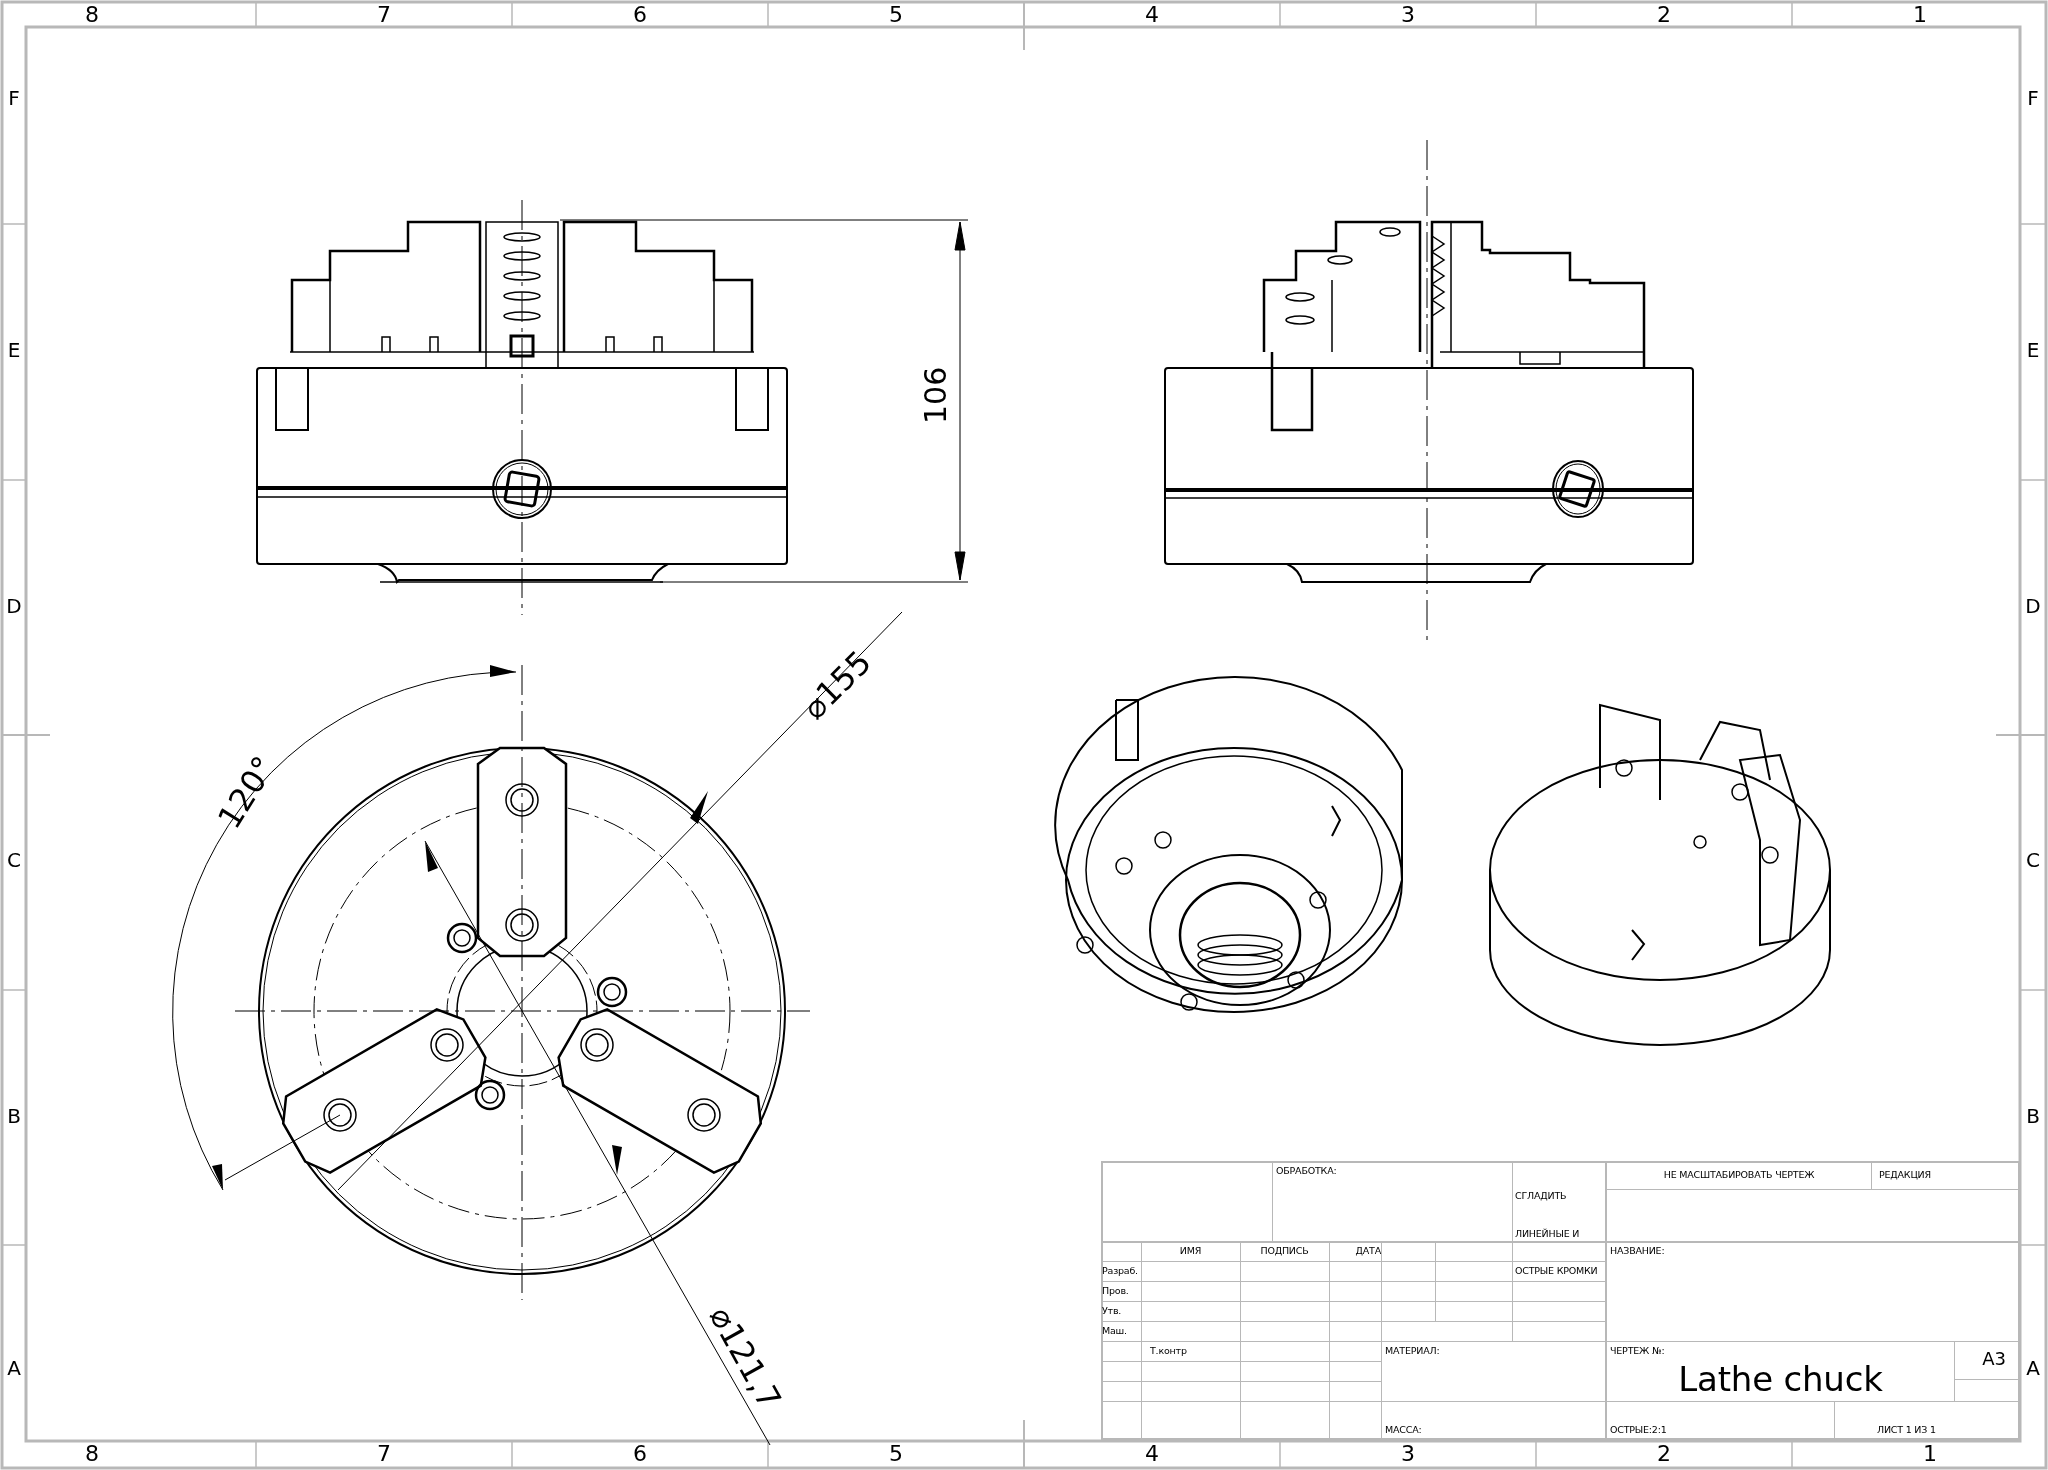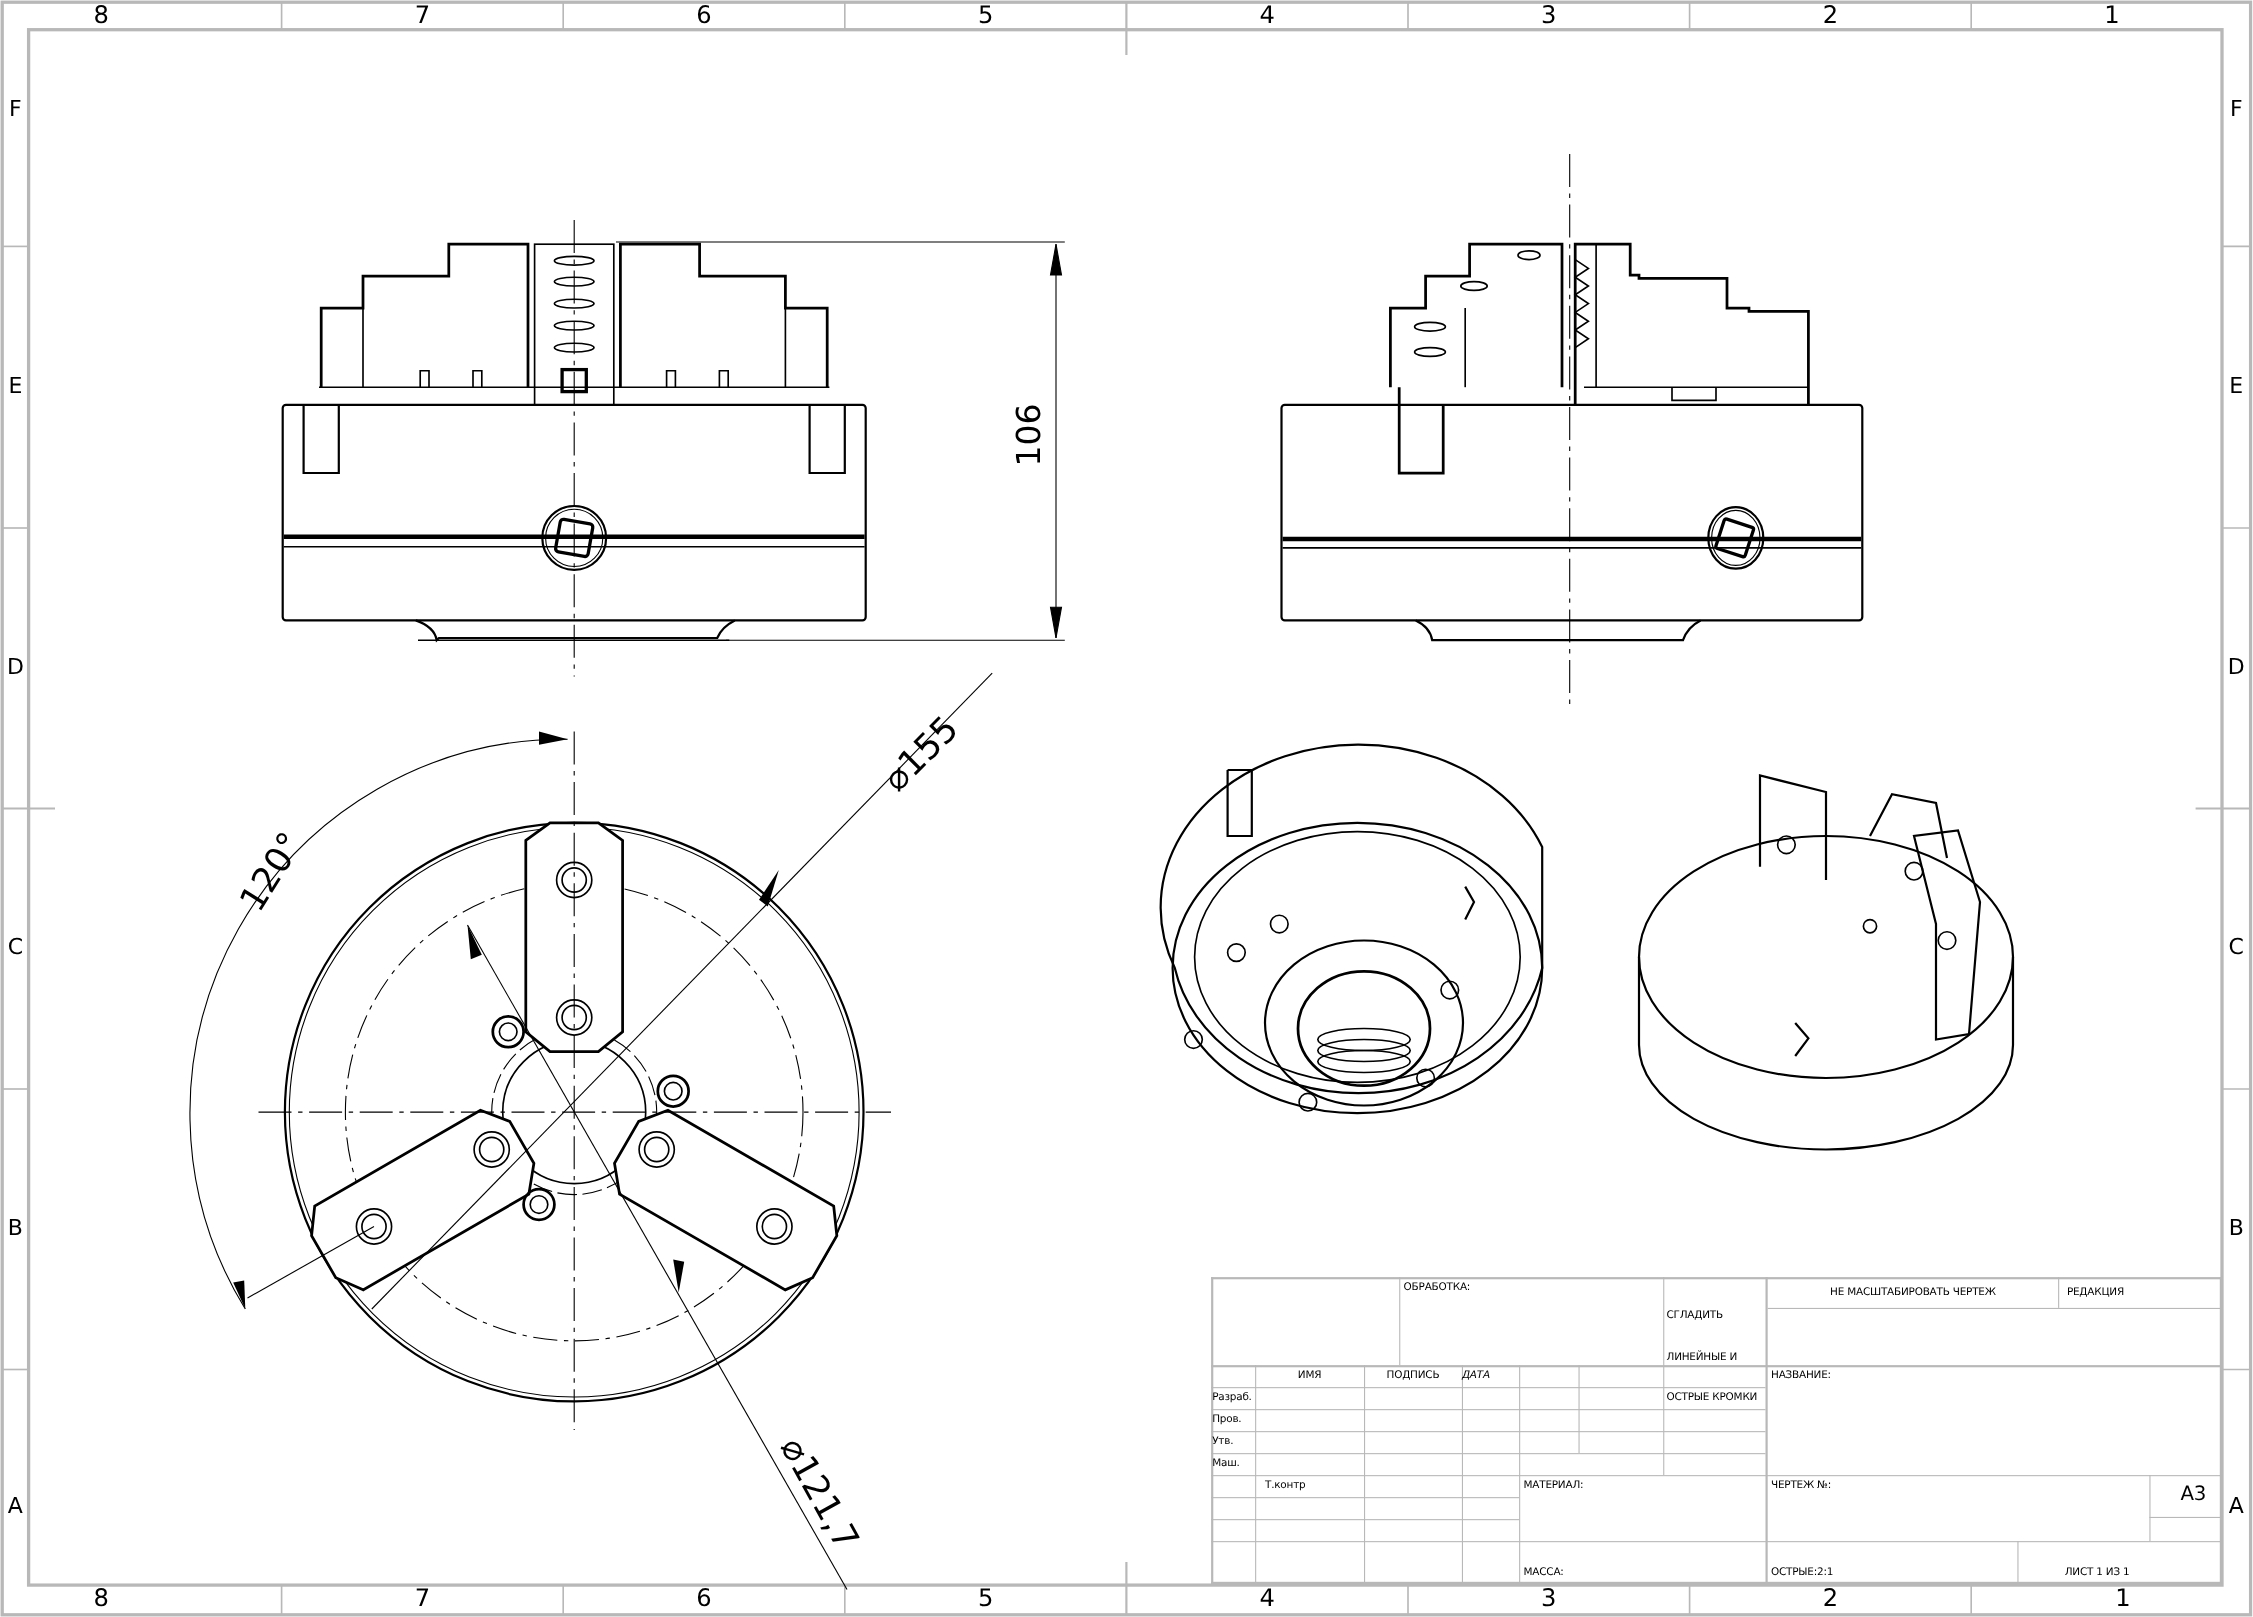--- a/index.html
+++ b/index.html
@@ -301,29 +301,30 @@
   <div class="tbcell" style="left:414px;top:4px;">
     <div>СГЛАДИТЬ</div>
     <div>ЛИНЕЙНЫЕ И</div>
     <div>ОСТРЫЕ КРОМКИ</div>
   </div>
   <div class="tbcell" style="left:506px;top:8px;width:264px;text-align:center;">НЕ МАСШТАБИРОВАТЬ ЧЕРТЕЖ</div>
   <div class="tbcell" style="left:778px;top:8px;">РЕДАКЦИЯ</div>
 
   <div class="tbcell" style="left:40px;top:84px;width:99px;text-align:center;">ИМЯ</div>
   <div class="tbcell" style="left:139px;top:84px;width:89px;text-align:center;">ПОДПИСЬ</div>
-  <div class="tbcell" style="left:228px;top:84px;width:52px;text-align:left;font-style:italic;">ДАТА</div>
+  <div class="tbcell" style="left:228px;top:84px;width:52px;text-align:right;">ДАТА</div>
 
   <div class="tbcell" style="left:1px;top:104px;">Разраб.</div>
   <div class="tbcell" style="left:1px;top:124px;">Пров.</div>
   <div class="tbcell" style="left:1px;top:144px;">Утв.</div>
   <div class="tbcell" style="left:1px;top:164px;">Маш.</div>
   <div class="tbcell" style="left:1px;top:184px;margin-left:48px;">Т.контр</div>
 
   <div class="tbcell" style="left:509px;top:84px;">НАЗВАНИЕ:</div>
   <div class="tbcell" style="left:284px;top:184px;">МАТЕРИАЛ:</div>
   <div class="tbcell" style="left:284px;top:263px;">МАССА:</div>
   <div class="tbcell" style="left:509px;top:184px;">ЧЕРТЕЖ №:</div>
+  <div class="tbcell" style="left:506px;top:196px;width:347px;text-align:center;font-size:34px;line-height:44px;">Lathe chuck</div>
   <div class="tbcell" style="left:853px;top:186px;width:80px;text-align:center;font-size:18px;line-height:24px;">A3</div>
   <div class="tbcell" style="left:509px;top:263px;">ОСТРЫЕ:2:1</div>
   <div class="tbcell" style="left:737px;top:263px;margin-left:39px;">ЛИСТ 1 ИЗ 1</div>
 </div>
 </div>
 
 </body></html>

